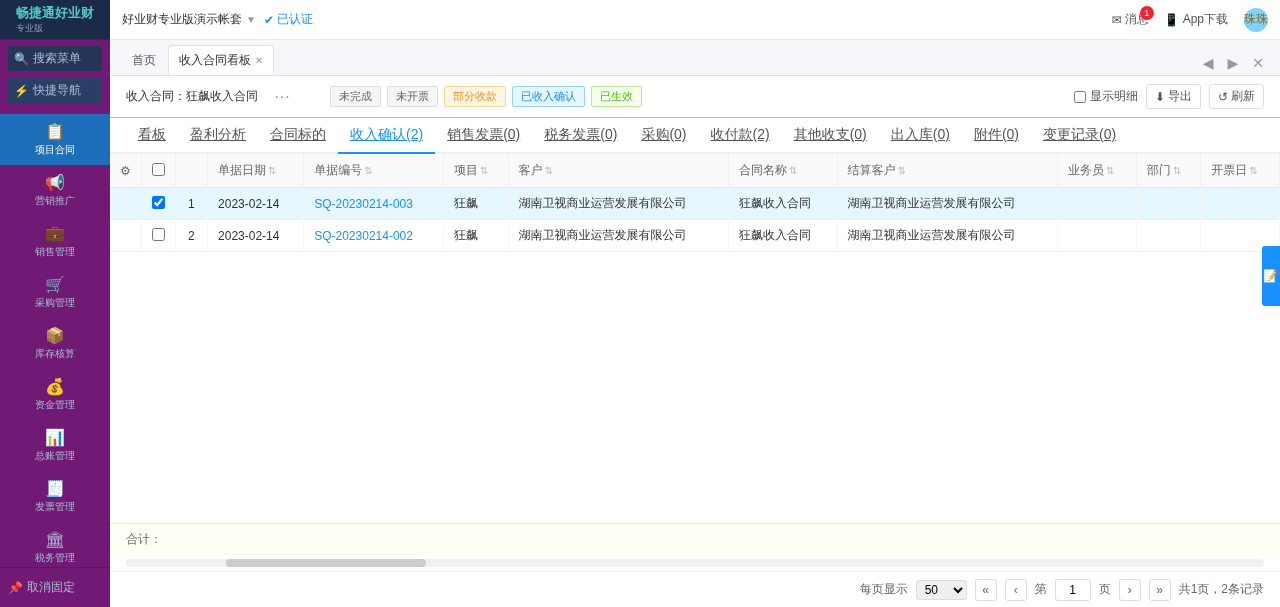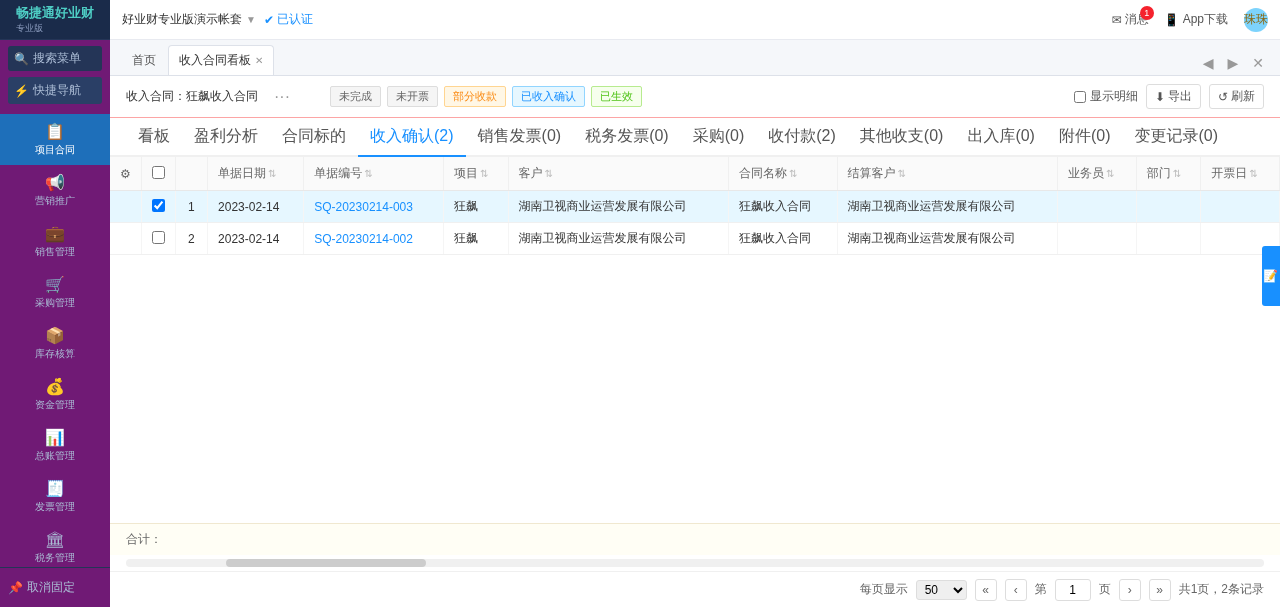--- a/index.html
+++ b/index.html
@@ -52,21 +52,21 @@
     .status-tag.partial { background: #fff7e6; color: #fa8c16; border-color: #ffd591; }
     .status-tag.confirmed { background: #e6f7ff; color: #1890ff; border-color: #91d5ff; }
     .status-tag.active { background: #f6ffed; color: #52c41a; border-color: #b7eb8f; }
     .header-actions { margin-left: auto; display: flex; align-items: center; gap: 8px; }
     .header-action-btn { display: flex; align-items: center; gap: 3px; padding: 3px 8px; border: 1px solid #ddd; border-radius: 3px; background: #fff; color: #555; cursor: pointer; font-size: 12px; }
     .show-detail-label { font-size: 12px; color: #555; display: flex; align-items: center; gap: 4px; }
     .checkbox-small { width: 12px; height: 12px; }
 
     
     .sub-tabs { display: flex; align-items: center; padding: 0 16px; border-bottom: 2px solid #f0f0f0; flex-shrink: 0; background: #fff; }
-    .sub-tab { padding: 8px 12px; cursor: pointer; color: #555; font-size: 16px; border-bottom: 2px solid transparent; margin-bottom: -2px; }
+    .sub-tab { padding: 8px 12px; cursor: pointer; color: #555; font-size: 14px; border-bottom: 2px solid transparent; margin-bottom: -2px; text-decoration: underline; }
     .sub-tab.active { color: #1890ff; border-bottom-color: #1890ff; }
 
     
     .table-area { flex: 1; overflow: auto; padding: 0; }
     .data-table { width: 100%; border-collapse: collapse; min-width: 900px; }
     .data-table th { background: #fafafa; padding: 8px 10px; text-align: left; color: #666; font-weight: normal; border-bottom: 1px solid #e8e8e8; border-right: 1px solid #f0f0f0; white-space: nowrap; font-size: 12px; }
     .data-table td { padding: 7px 10px; border-bottom: 1px solid #f0f0f0; border-right: 1px solid #f5f5f5; color: #333; white-space: nowrap; font-size: 12px; }
     .data-table tr.selected td { background: #e6f7ff; }
     .th-setting { width: 30px; text-align: center; }
     .th-check { width: 30px; text-align: center; }

